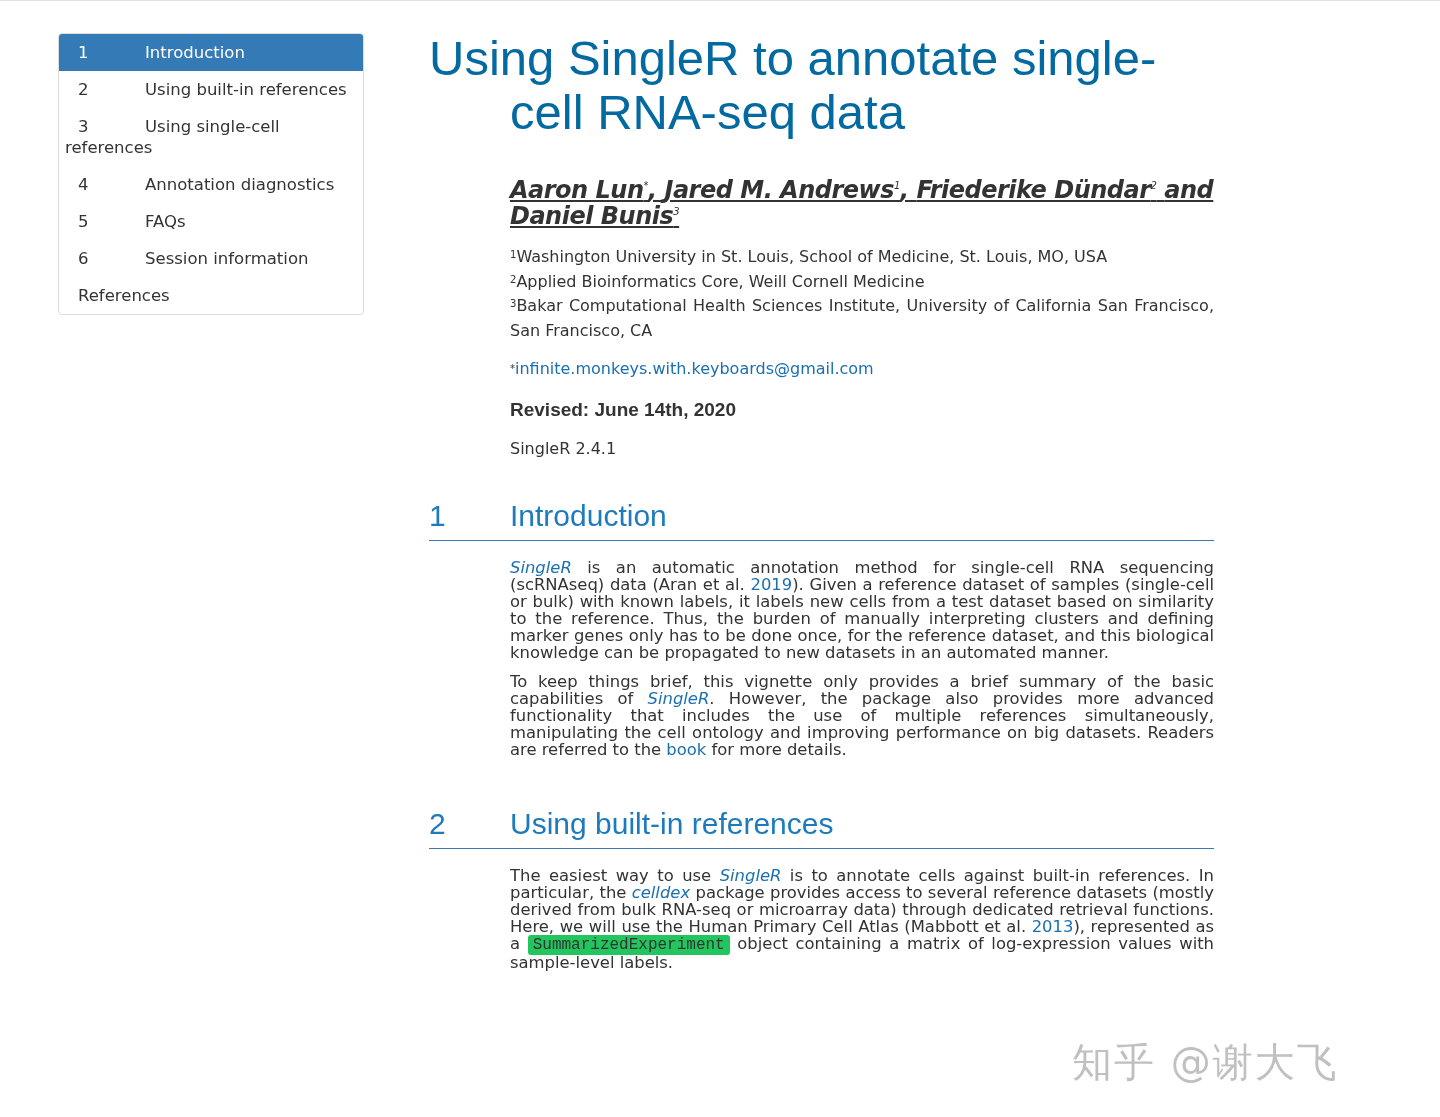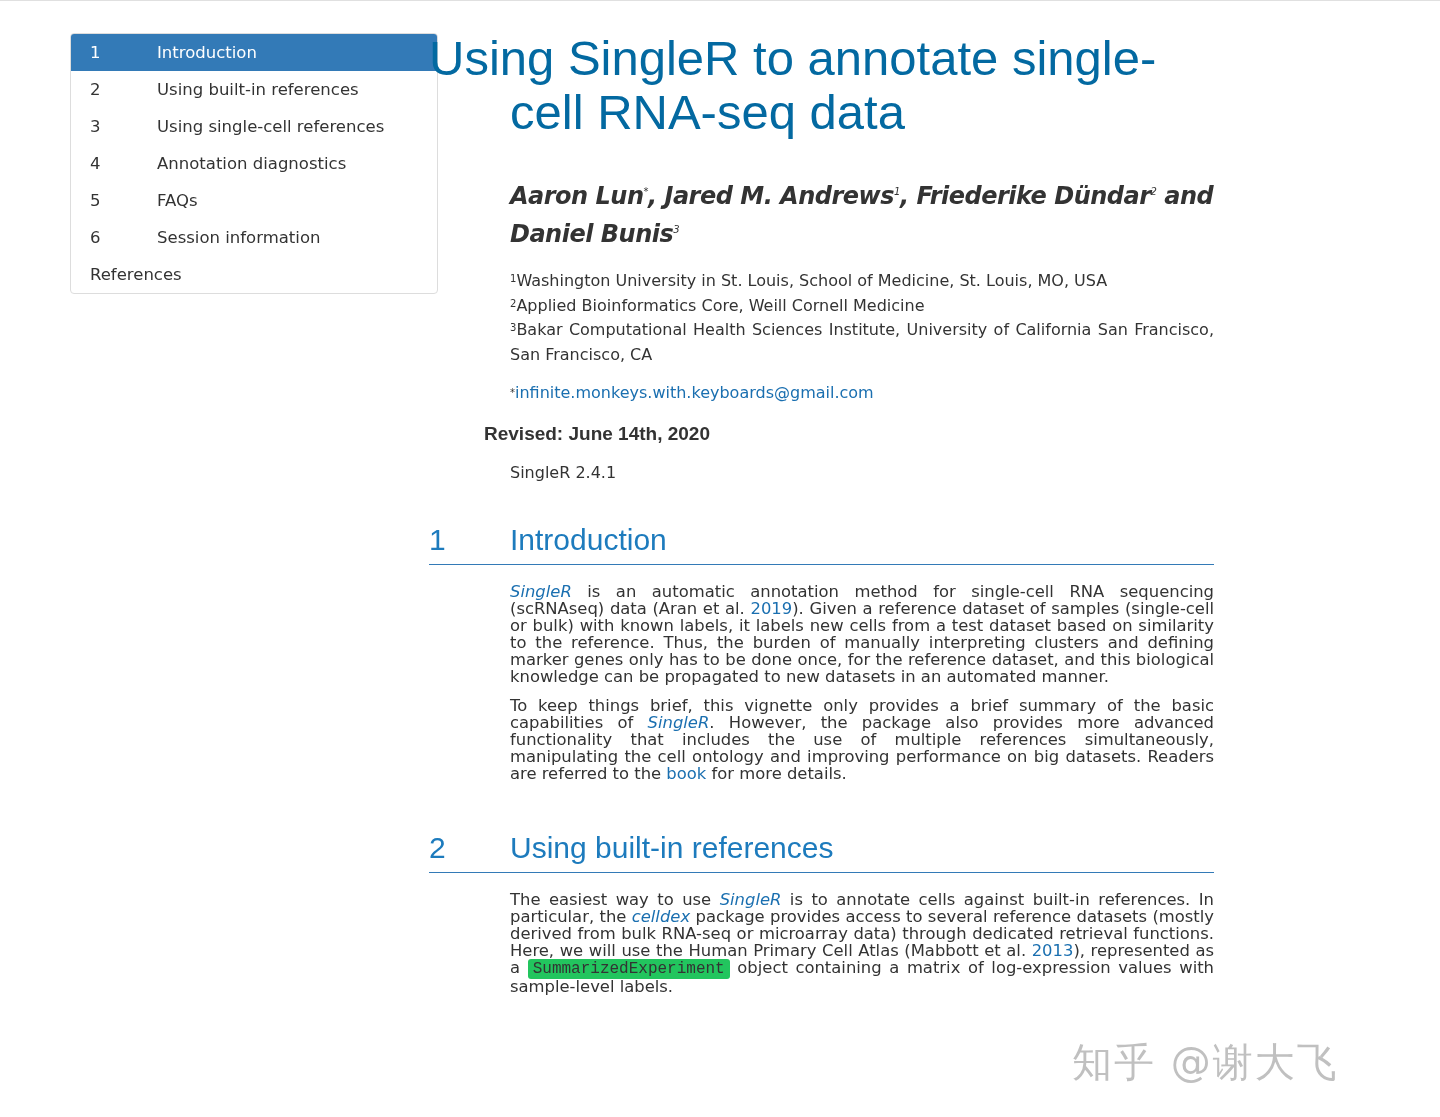--- a/index.html
+++ b/index.html
@@ -6,21 +6,21 @@
   html, body { margin: 0; padding: 0; }
   body {
     width: 1440px; height: 1117px; overflow: hidden;
     background: #ffffff; color: #333333;
     font-family: "DejaVu Sans", sans-serif;
     position: relative;
     border-top: 1px solid #e0e0e0;
   }
   
   .toc {
-    position: absolute; left: 70px; top: 32px; width: 368px;
+    position: absolute; left: 58px; top: 32px; width: 306px;
     border: 1px solid #dddddd; border-radius: 4px;
     background: #ffffff; overflow: hidden;
     font-size: 16.5px; color: #333333;
   }
   .toc-item {
     display: block; padding: 8px 6px 8px 6px; line-height: 21px;
     cursor: pointer; color: #333;
   }
   .toc-item .num { display: inline-block; width: 80px; padding-left: 13px; }
   .toc-item.active { background: #337ab7; color: #ffffff; }
@@ -30,31 +30,32 @@
   .main { position: absolute; left: 429px; top: 30px; width: 785px; }
   .title {
     margin: 0; color: #0369a1;
     font-family: "Liberation Sans", sans-serif; font-weight: normal;
     font-size: 49px; line-height: 54px;
     padding-left: 81px; text-indent: -81px;
   }
   .authors {
     margin: 38px 0 0 81px;
     font-family: "DejaVu Sans", sans-serif; font-weight: bold; font-style: italic;
-    font-size: 24px; line-height: 38px; color: #333;
+    font-size: 24px; line-height: 26px; color: #333;
     letter-spacing: -0.5px;
+    text-decoration: underline;
   }
   .authors sup { font-size: 10px; font-weight: normal; vertical-align: top; position: relative; top: -4px; }
   .affil { margin: 16px 0 0 81px; font-size: 16px; line-height: 24.5px; text-align: justify; }
   .affil sup { font-size: 10px; vertical-align: top; position: relative; top: -2px; }
   .email { margin: 14px 0 0 81px; font-size: 16px; line-height: 24px; }
   .email sup { font-size: 10px; vertical-align: top; }
   .email a { color: #1a6fb0; text-decoration: none; }
   .revised {
-    margin: 18px 0 0 55px; font-family: "Liberation Sans", sans-serif;
+    margin: 18px 0 0 81px; font-family: "Liberation Sans", sans-serif;
     font-weight: bold; font-size: 19px; color: #333;
   }
   .pkg-head {
     margin: 22px 0 0 0; font-family: "Liberation Sans", sans-serif;
     font-weight: bold; font-size: 19px; color: #333;
   }
   .pkg-val { margin: 18px 0 0 81px; font-size: 16px; }
 
   .section-h {
     margin: 0; padding-bottom: 4px; border-bottom: 1px solid #337ab7;

